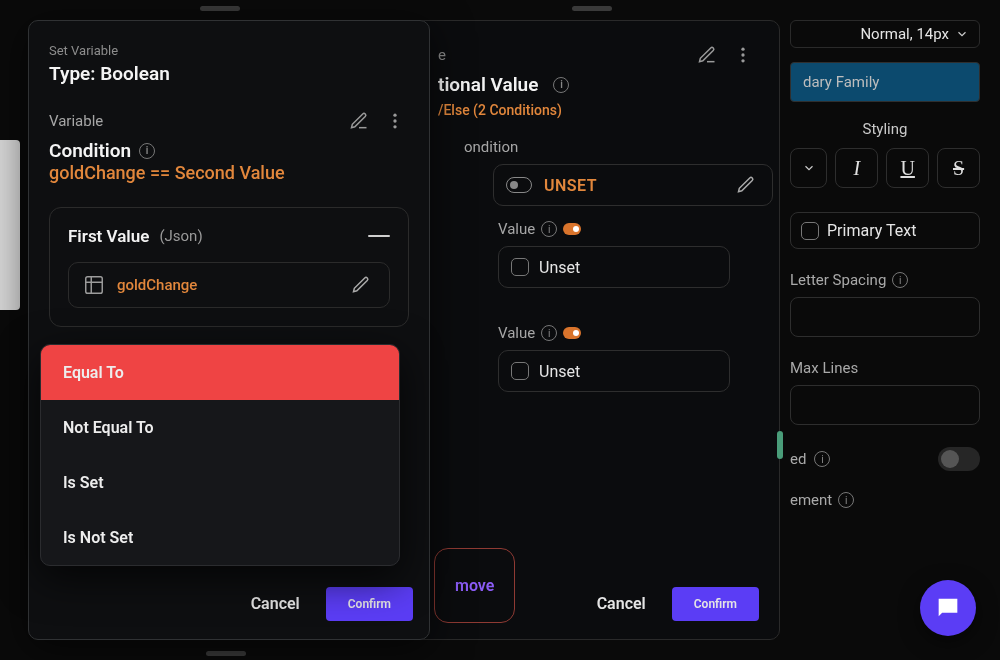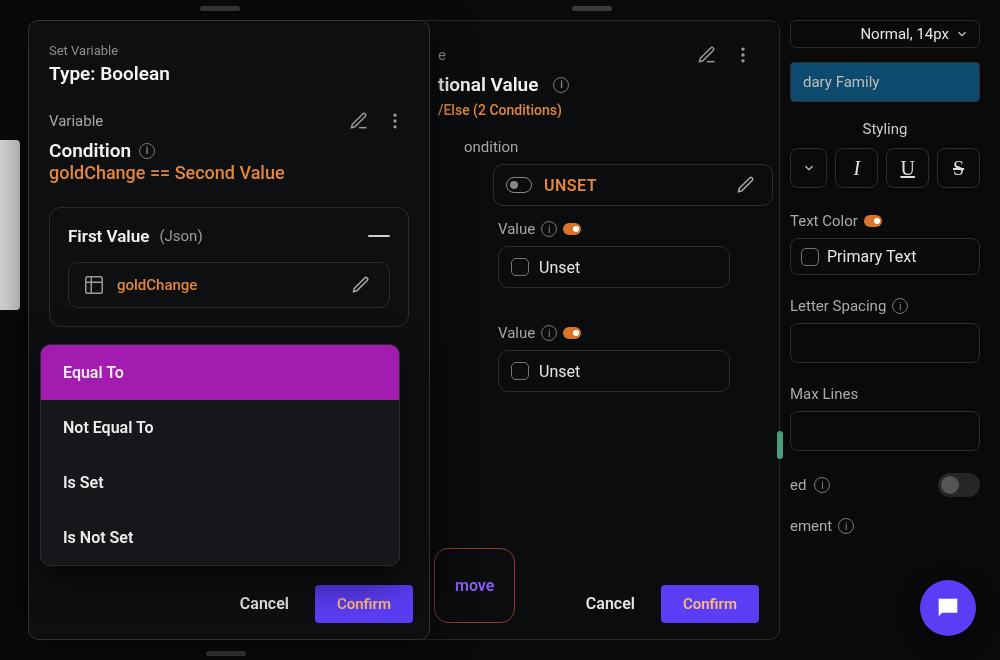--- a/index.html
+++ b/index.html
@@ -70,21 +70,21 @@
     display:flex;align-items:center;gap:12px;padding:0 12px;
   }
   .mb-cond-pill .toggle-shape{width:26px;height:16px;border:1.5px solid #888;border-radius:8px;position:relative}
   .mb-cond-pill .toggle-shape::after{content:'';position:absolute;width:8px;height:8px;background:#888;border-radius:50%;left:3px;top:3px}
   .mb-cond-pill .unset{color:#e2873c;font-weight:600;letter-spacing:0.5px}
   .mb-cond-pill .pspacer{flex:1}
   .mb-val-label{margin:14px 0 8px 60px;display:flex;align-items:center;gap:6px;font-size:15px;color:#a6a6a6}
   .mb-val-box{margin-left:60px;width:232px;height:42px;border:1px solid #2e2e2e;border-radius:10px;display:flex;align-items:center;gap:10px;padding:0 12px}
   .actions{position:absolute;bottom:16px;right:20px;display:flex;gap:12px;align-items:center}
   .btn-text{color:#e5e5e5;font-size:16px;font-weight:600;padding:10px 14px}
-  .btn-primary{background:#5b3df5;color:#fdba74;font-size:15px;font-weight:600;padding:10px 22px;border-radius:4px}
+  .btn-primary{background:#5b3df5;color:#e5e5e5;font-size:12px;font-weight:600;padding:10px 22px;border-radius:4px}
   .btn-danger-ghost{position:absolute;bottom:16px;left:18px;border:1px solid #8f3a33;color:#8b5cf6;padding:27px 20px;border-radius:14px;font-weight:600;font-size:16px}
   .green-bar{position:absolute;right:-4px;top:410px;width:6px;height:28px;background:#4a9d7a;border-radius:3px}
 
   
   .modal-front{
     position:absolute; left:28px; top:20px; width:402px; height:620px;
     background:#0e0f11; border:1px solid #303234; border-radius:10px;
     padding:22px 20px;
     box-shadow: 0 8px 40px rgba(0,0,0,0.6);
   }
@@ -112,21 +112,21 @@
   .mf-var .spacer{flex:1}
 
   
   .dropdown{
     position:absolute; left:40px; top:344px; width:360px;
     background:#16171a; border:1px solid #2b2c2f; border-radius:10px;
     box-shadow:0 12px 40px rgba(0,0,0,0.7);
     overflow:hidden;
   }
   .dd-item{padding:18px 22px;font-size:16px;font-weight:600;color:#ededed}
-  .dd-item.sel{background:#a21caf}
+  .dd-item.sel{background:#ef4444}
 
   .mf-actions{position:absolute;bottom:16px;right:16px;display:flex;gap:12px;align-items:center}
 
 
   
   .fab{
     position:absolute; right:24px; bottom:24px; width:56px;height:56px;
     background:#5b3df5; border-radius:50%;
     display:flex;align-items:center;justify-content:center;
     box-shadow:0 6px 20px rgba(0,0,0,0.5);
@@ -164,24 +164,20 @@
     <div class="style-box chev-box">
       <svg viewBox="0 0 24 24" width="14" height="14" stroke="#ccc" fill="none" stroke-width="2">
           <polyline points="6 9 12 15 18 9"></polyline>
         </svg>
     </div>
     <div class="style-box ital">I</div>
     <div class="style-box under">U</div>
     <div class="style-box strike">S</div>
   </div>
 
-  <div class="rp-label">
-    <span>Text Color</span>
-    <span class="rp-toggle-mini orange"></span>
-  </div>
   <div class="rp-chip">
     <span class="checkbox"></span>
     <span>Primary Text</span>
   </div>
 
   <div class="rp-label">
     <span>Letter Spacing</span>
     <span class="info-ico">i</span>
   </div>
   <div class="rp-empty"></div>

